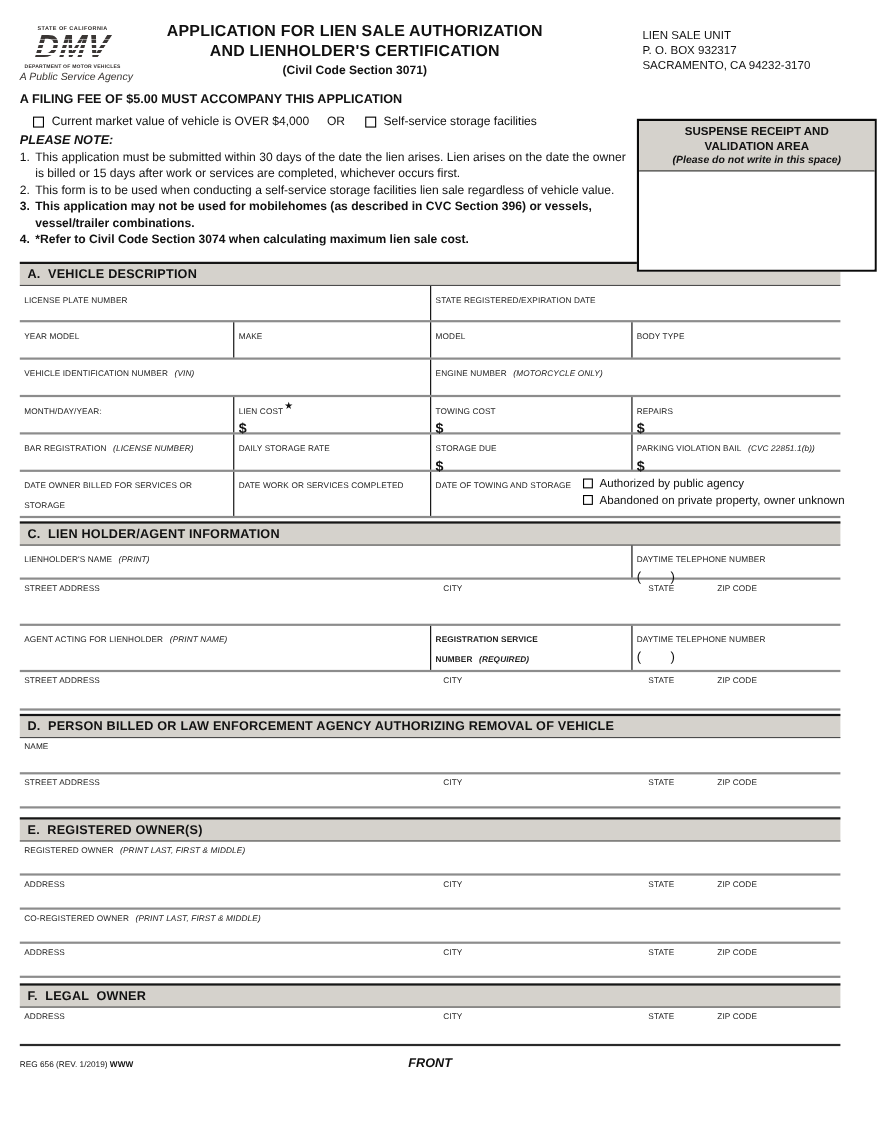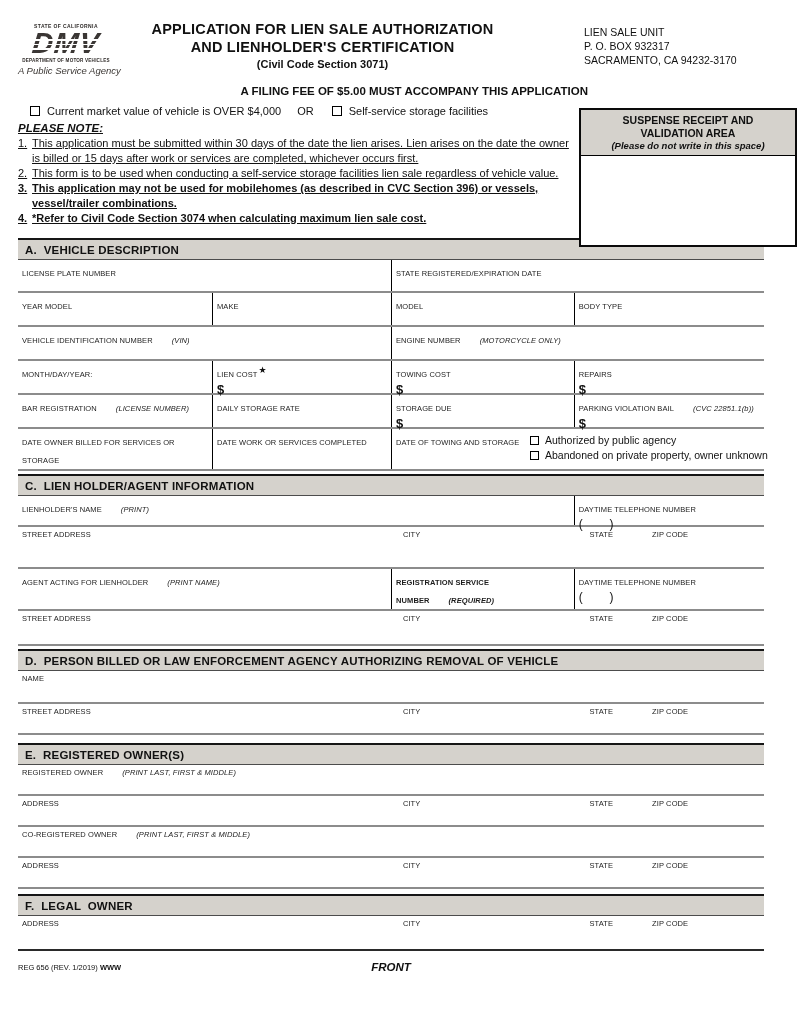--- a/index.html
+++ b/index.html
@@ -13,30 +13,30 @@
   .logo-top { font-size:5px; letter-spacing:.4px; text-align:center; width:96px; font-weight:bold; }
   .logo-dmv { position:relative; width:96px; text-align:center; font-size:29px; line-height:29px; font-weight:bold; font-style:italic; letter-spacing:1px; transform:skewX(-6deg); color:#3a3634; }
   .logo-dmv::after { content:""; position:absolute; left:0; right:0; top:7px; height:17px;
       background:repeating-linear-gradient(180deg, rgba(255,255,255,0) 0 3px, #fff 3px 4.6px); }
   .logo-dept { font-size:4.6px; letter-spacing:.2px; text-align:center; width:96px; font-weight:bold; }
   .logo-tag { font-size:9.5px; font-style:italic; margin-top:2px; color:#3c3835; }
   .titleblock { flex:1; text-align:center; padding:1px 85px 0 0; }
   .title { font-size:14.5px; font-weight:bold; line-height:17.5px; letter-spacing:.2px; }
   .subtitle { font-size:11px; font-weight:bold; margin-top:2px; }
   .addr { width:180px; font-size:10.5px; line-height:14px; padding-top:5px; }
-  .fee { width:570px; text-align:right; font-size:11.5px; font-weight:bold; margin-top:9px; }
+  .fee { width:570px; text-align:left; font-size:11.5px; font-weight:bold; margin-top:9px; }
 
   
   .optrow { display:flex; align-items:center; margin:8px 0 0 12px; font-size:11px; }
   .cb { display:inline-block; width:10px; height:10px; border:1.2px solid #000; background:#fff; flex:none; }
   .optrow .cb { margin-right:7px; }
   .optrow .or { margin:0 18px 0 16px; }
 
   
-  .notes { width:558px; margin-top:4px; font-size:11px; line-height:15px;text-decoration:underline; }
+  .notes { width:558px; margin-top:4px; font-size:11px; line-height:15px; }
   .notes-h { font-size:11.5px; font-weight:bold; font-style:italic; }
   .nitem { display:flex; }
   .nnum { width:14px; flex:none; }
   .b { font-weight:bold; }
 
   
   .suspense { position:absolute; left:579px; top:108px; width:218px; height:139px; border:2.5px solid #0a0a0a; background:#fff; display:flex; flex-direction:column; }
   .sus-hd { background:#d5d2cc; border-bottom:1.8px solid #000; text-align:center; font-weight:bold; font-size:10.5px; line-height:13px; padding:4px 2px 3px; }
   .sus-note { font-size:9.5px; font-style:italic; line-height:12px; }
   .sus-body { flex:1; background:#fff; }
@@ -44,21 +44,21 @@
   
   .secbar { background:#d5d2cc; border-top:2.5px solid #161616; border-bottom:1.6px solid #4c4c4c; padding:4px 0 3px 7px; font-weight:bold; font-size:11.5px; white-space:pre; letter-spacing:.2px; }
   .mt12 { margin-top:12px; } .mt3 { margin-top:3px; } .mt8 { margin-top:8px; } .mt5 { margin-top:5px; }
 
   
   .frow { display:flex; border-bottom:2px solid #8c8c8c; position:relative; }
   .fcell { padding:2px 2px 0 4px; position:relative; }
   .fcell + .fcell { border-left:1.3px solid #000; }
   .w26{width:26%} .w24{width:24%} .w245{width:24.5%} .w255{width:25.5%} .w50{width:50%} .w745{width:74.5%}
   .lbl { font-size:7.5px; color:#1c1c1c; letter-spacing:.1px; }
-  .it { font-style:italic; margin-left:19px; }
+  .it { font-style:italic; margin-left:6px; }
   .dollar { font-size:13px; font-weight:bold; line-height:13px; margin-top:2px; }
   .star { font-size:9px; vertical-align:4px; margin-left:1px; }
   .parens { font-size:12px; line-height:13px; margin-top:2px; white-space:pre; }
 
   
   .cbstack { position:absolute; left:512px; top:4px; font-size:10.5px; line-height:14.5px; white-space:nowrap; }
   .cbstack .cb { width:9px; height:9px; margin-right:6px; vertical-align:-1px; }
 
   
   .urow { position:relative; border-bottom:2px solid #8c8c8c; }

